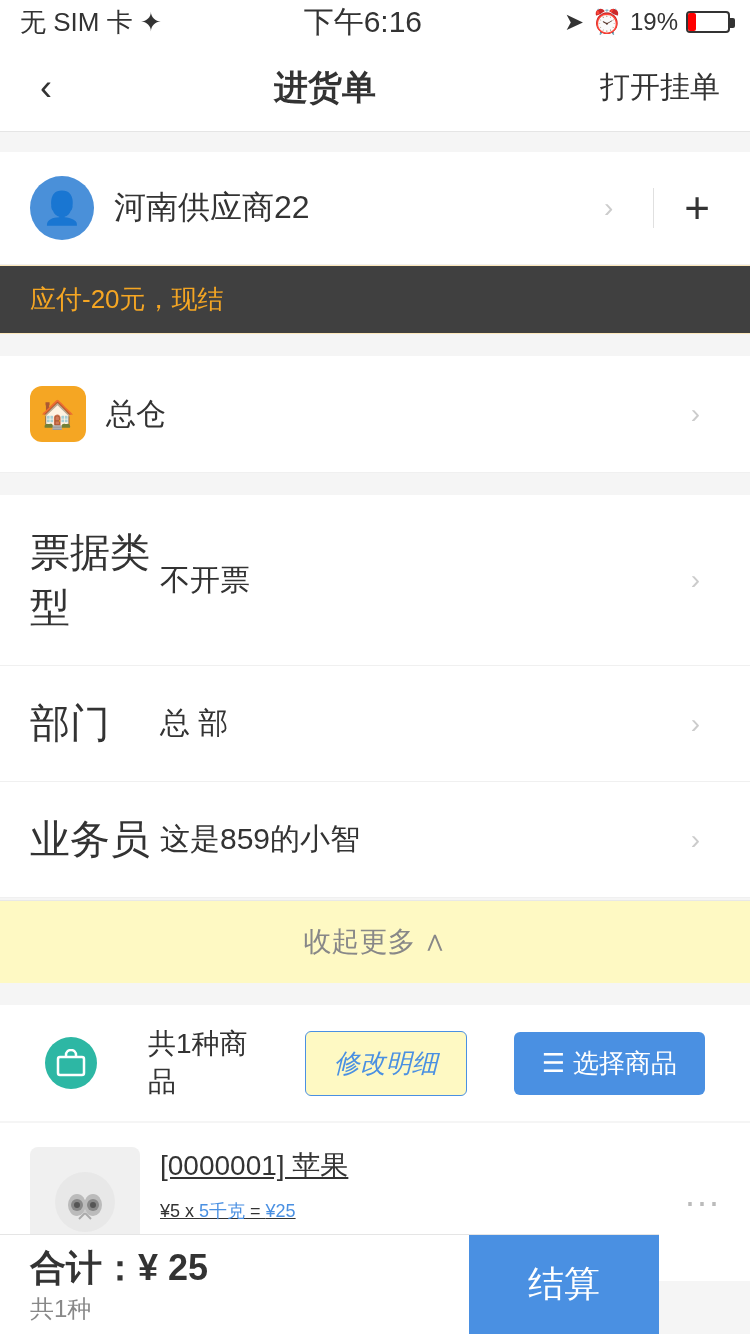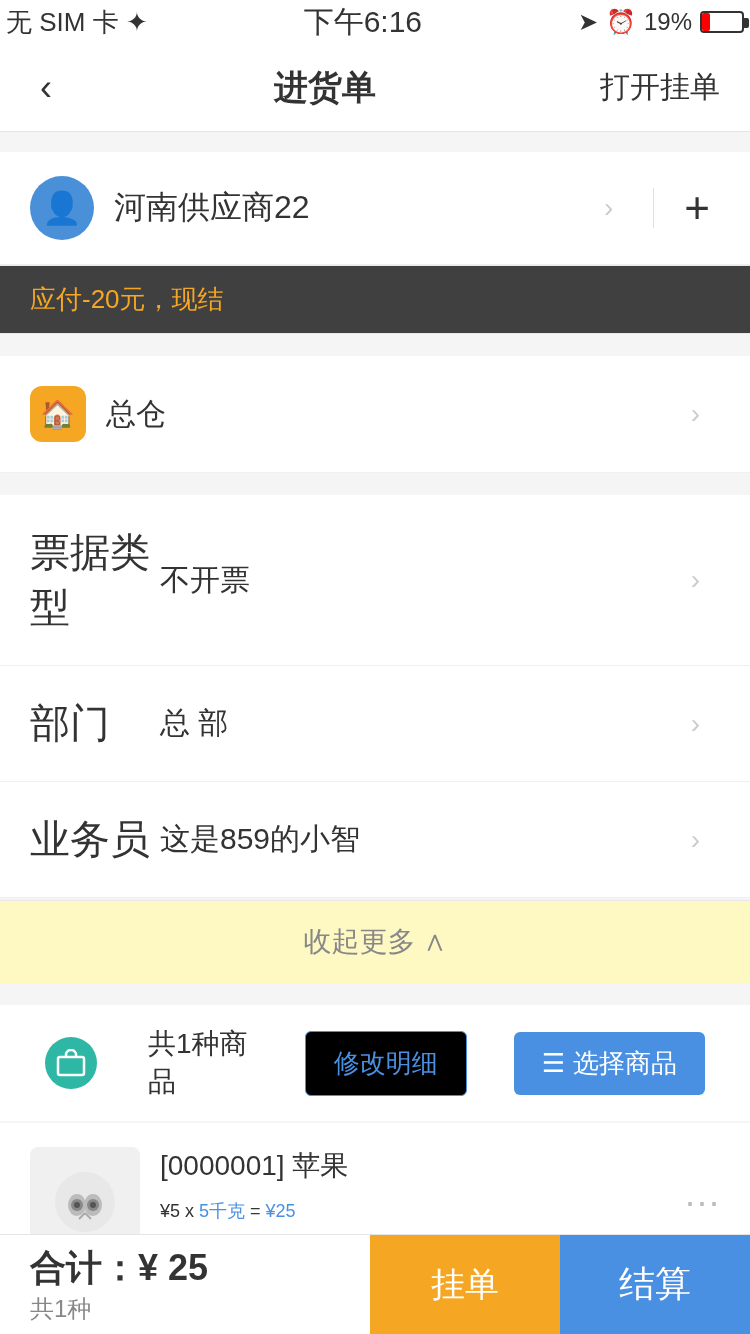--- a/index.html
+++ b/index.html
@@ -13,21 +13,21 @@
       color: #333;
     }
 
     
     .status-bar {
       height: 44px;
       background: #fff;
       display: flex;
       align-items: center;
       justify-content: space-between;
-      padding: 0 6px;
+      padding: 0 20px;
       font-size: 26px;
       color: #333;
     }
     .status-left { display: flex; align-items: center; gap: 10px; }
     .status-center { font-size: 30px; font-weight: 500; }
     .status-right { display: flex; align-items: center; gap: 8px; font-size: 24px; }
     .battery-icon {
       width: 44px; height: 22px; border: 2px solid #333; border-radius: 4px;
       position: relative; display: inline-flex; align-items: center;
     }
@@ -150,26 +150,27 @@
     .product-count-icon {
       width: 52px; height: 52px; border-radius: 50%;
       background: #2db7a4;
       display: flex; align-items: center; justify-content: center;
       color: #fff; font-size: 24px; margin-right: 20px; flex-shrink: 0;
     }
     .product-count-label { flex: 1; font-size: 28px; color: #333; }
     .btn-outline {
       border: 1px solid #4a90e2;
       color: #4a90e2;
-      background: #000000;
+      background: #fef9c3;
       padding: 14px 28px;
       font-size: 26px;
       border-radius: 6px;
       cursor: pointer;
       margin-right: 16px;
+      font-style: italic;
     }
     .btn-solid {
       background: #4a90e2;
       color: #fff;
       border: none;
       padding: 14px 28px;
       font-size: 26px;
       border-radius: 6px;
       cursor: pointer;
       display: flex; align-items: center; gap: 8px;
@@ -184,31 +185,31 @@
       margin-top: 2px;
     }
     .product-thumb {
       width: 110px; height: 110px;
       background: #f0f0f0;
       border-radius: 8px;
       margin-right: 20px;
       display: flex; align-items: center; justify-content: center;
       flex-shrink: 0; overflow: hidden;
     }
-    .product-info { flex: 1; }
+    .product-info { flex: 1; text-decoration: underline; }
     .product-name { font-size: 28px; color: #333; margin-bottom: 14px; }
     .product-price { font-size: 18px; color: #333; }
     .price-blue { color: #4a90e2; }
     .more-btn { color: #bbb; font-size: 36px; cursor: pointer; align-self: center; }
 
     
     .bottom-bar {
       position: fixed;
       bottom: 0; left: 0;
-      width: 750px;
+      width: 659px;
       height: 100px;
       background: #fff;
       display: flex;
       align-items: stretch;
       border-top: 1px solid #e5e5e5;
     }
     .bottom-summary {
       flex: 1;
       display: flex;
       flex-direction: column;
@@ -372,15 +373,14 @@
 
 <div class="bottom-spacer"></div>
 
 <div class="bottom-bar">
   <div class="bottom-summary">
     <div class="summary-total">
       <span>合计：</span><span>¥ 25</span>
     </div>
     <div class="summary-count">共1种</div>
   </div>
-  <button class="btn-hang">挂单</button>
   <button class="btn-settle">结算</button>
 </div>
 
 </body></html>

